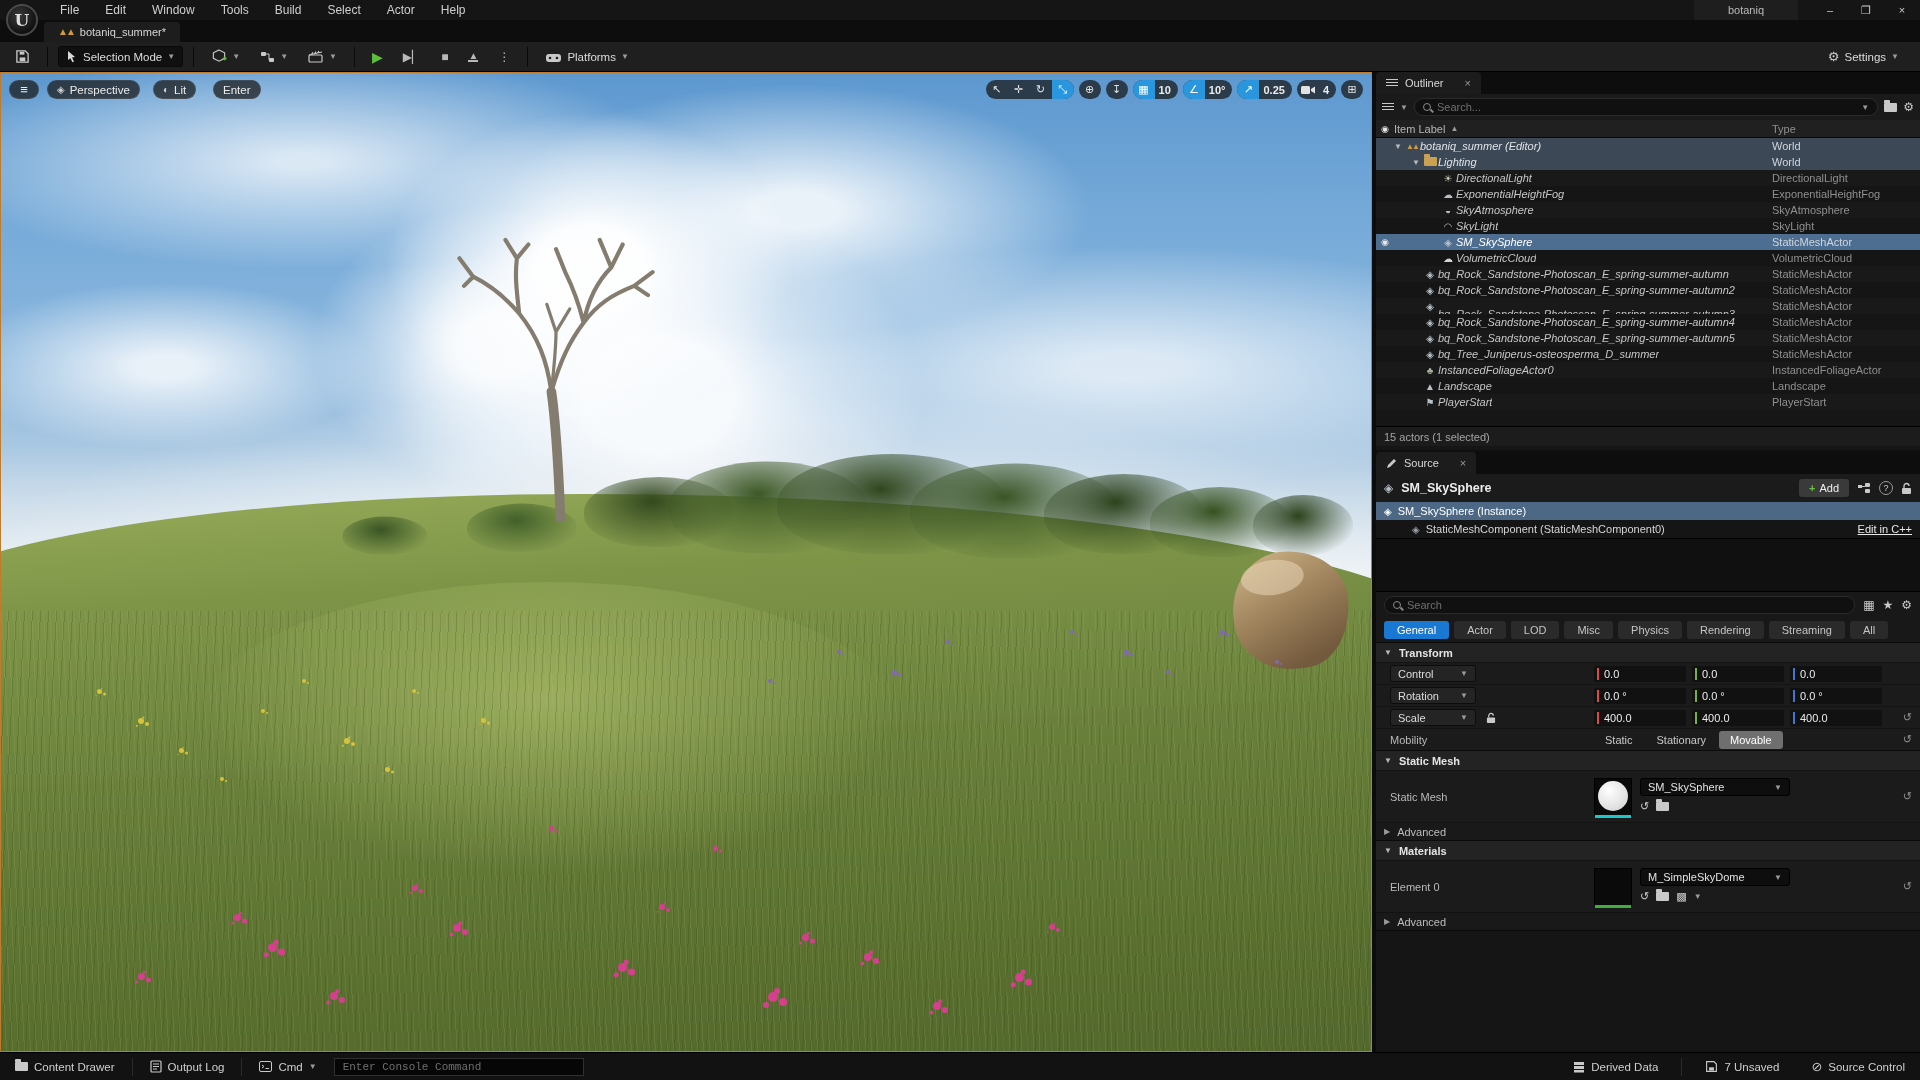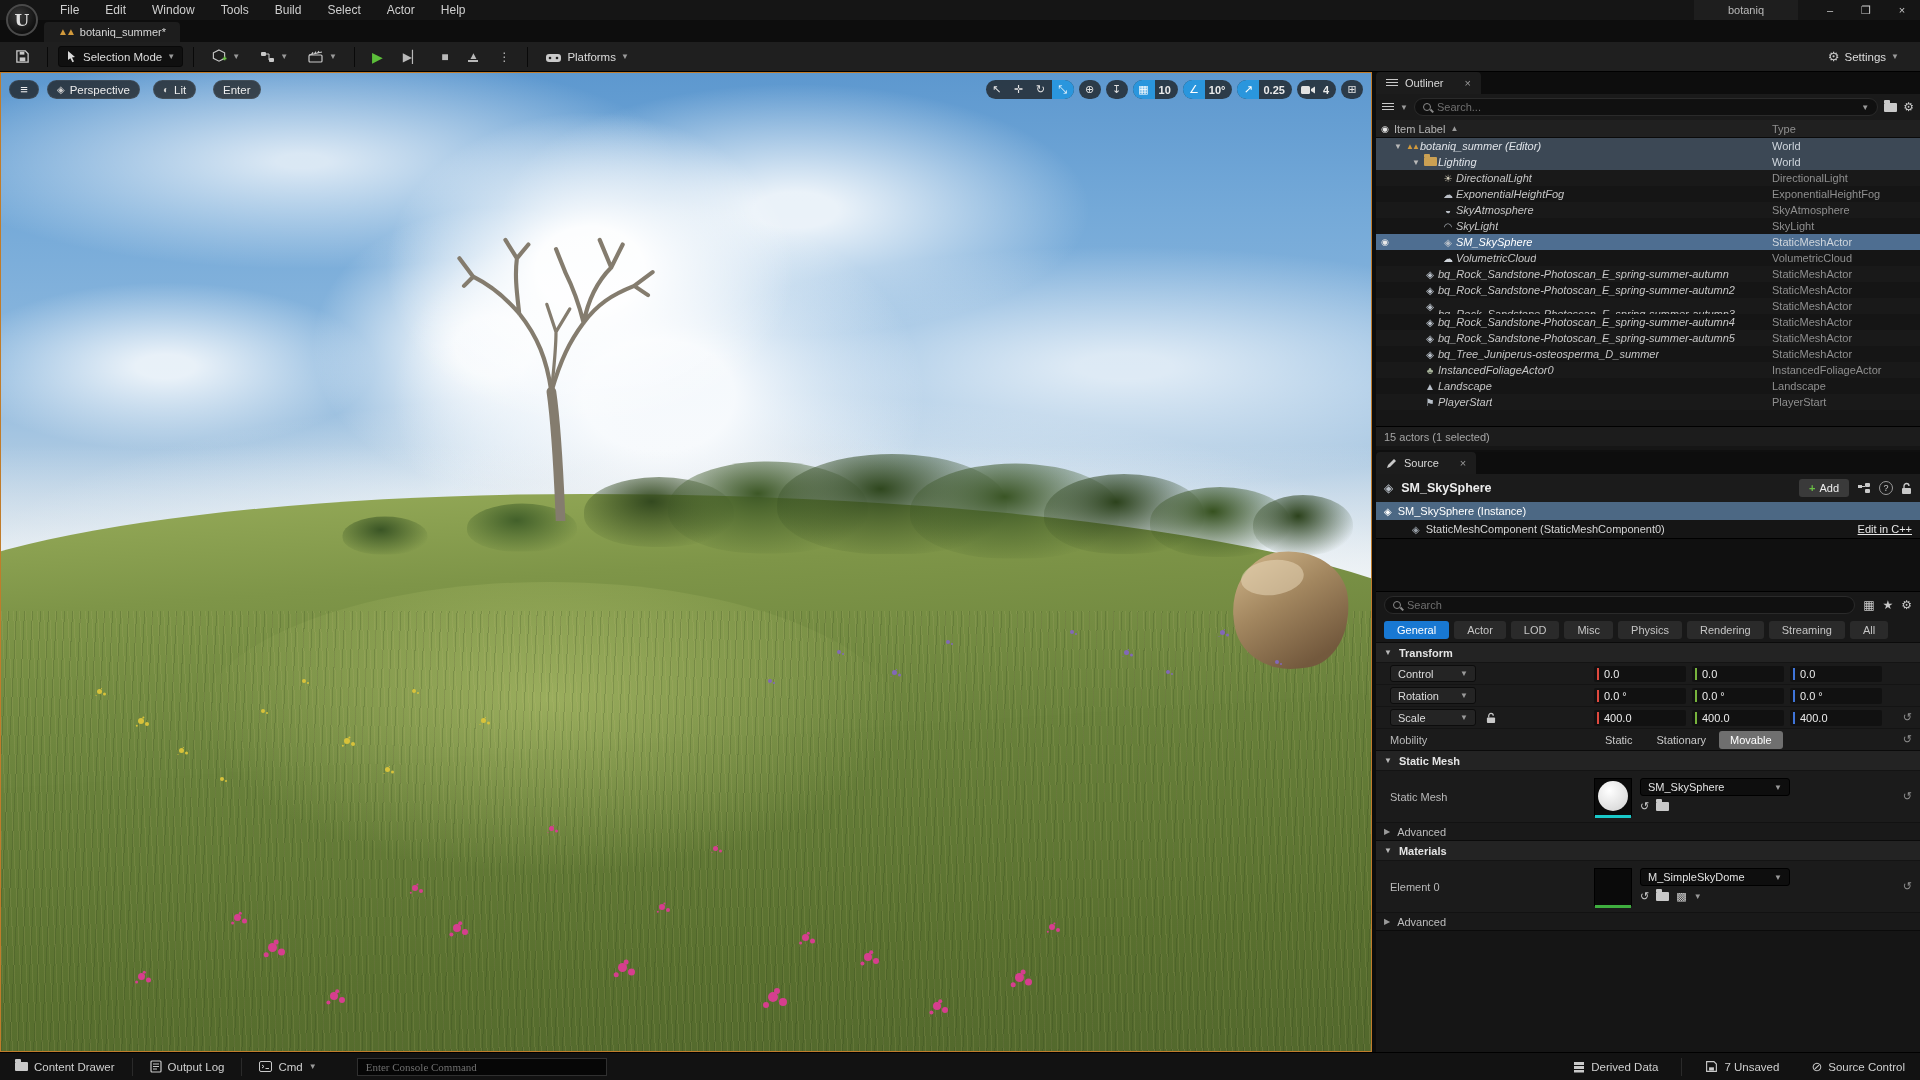--- a/index.html
+++ b/index.html
@@ -165,21 +165,21 @@
 
   
   #watermark { position:absolute; right:26px; top:916px; display:flex; align-items:center; gap:8px; z-index:20; }
   #watermark-text { color:#fff; font-size:29px; font-weight:bold; letter-spacing:.5px; }
 
   
   #statusbar { position:absolute; left:0; top:1052px; width:1920px; height:28px; background:#121212; border-top:1px solid #000;
     display:flex; align-items:center; padding:0 6px; gap:8px; }
   .sb-btn { display:flex; align-items:center; gap:6px; font-size:11.5px; color:#cfcfcf; padding:4px 9px; }
   #console-input { width:250px; height:18px; background:#060606; border:1px solid #303030; display:flex; align-items:center; padding:0 8px;
-    font-family:Liberation Serif, serif; font-size:11px; color:#6f6f6f;margin-left:23px; }
+    font-family:Liberation Mono, monospace; font-size:11px; color:#6f6f6f; }
   #sb-right { margin-left:auto; display:flex; align-items:center; gap:14px; }
   .sb-sep { width:1px; height:18px; background:#2a2a2a; }
   svg { display:block; }
 </style>
 </head>
 <body>
 
 <div id="app">
 
   <div id="titlebar">

